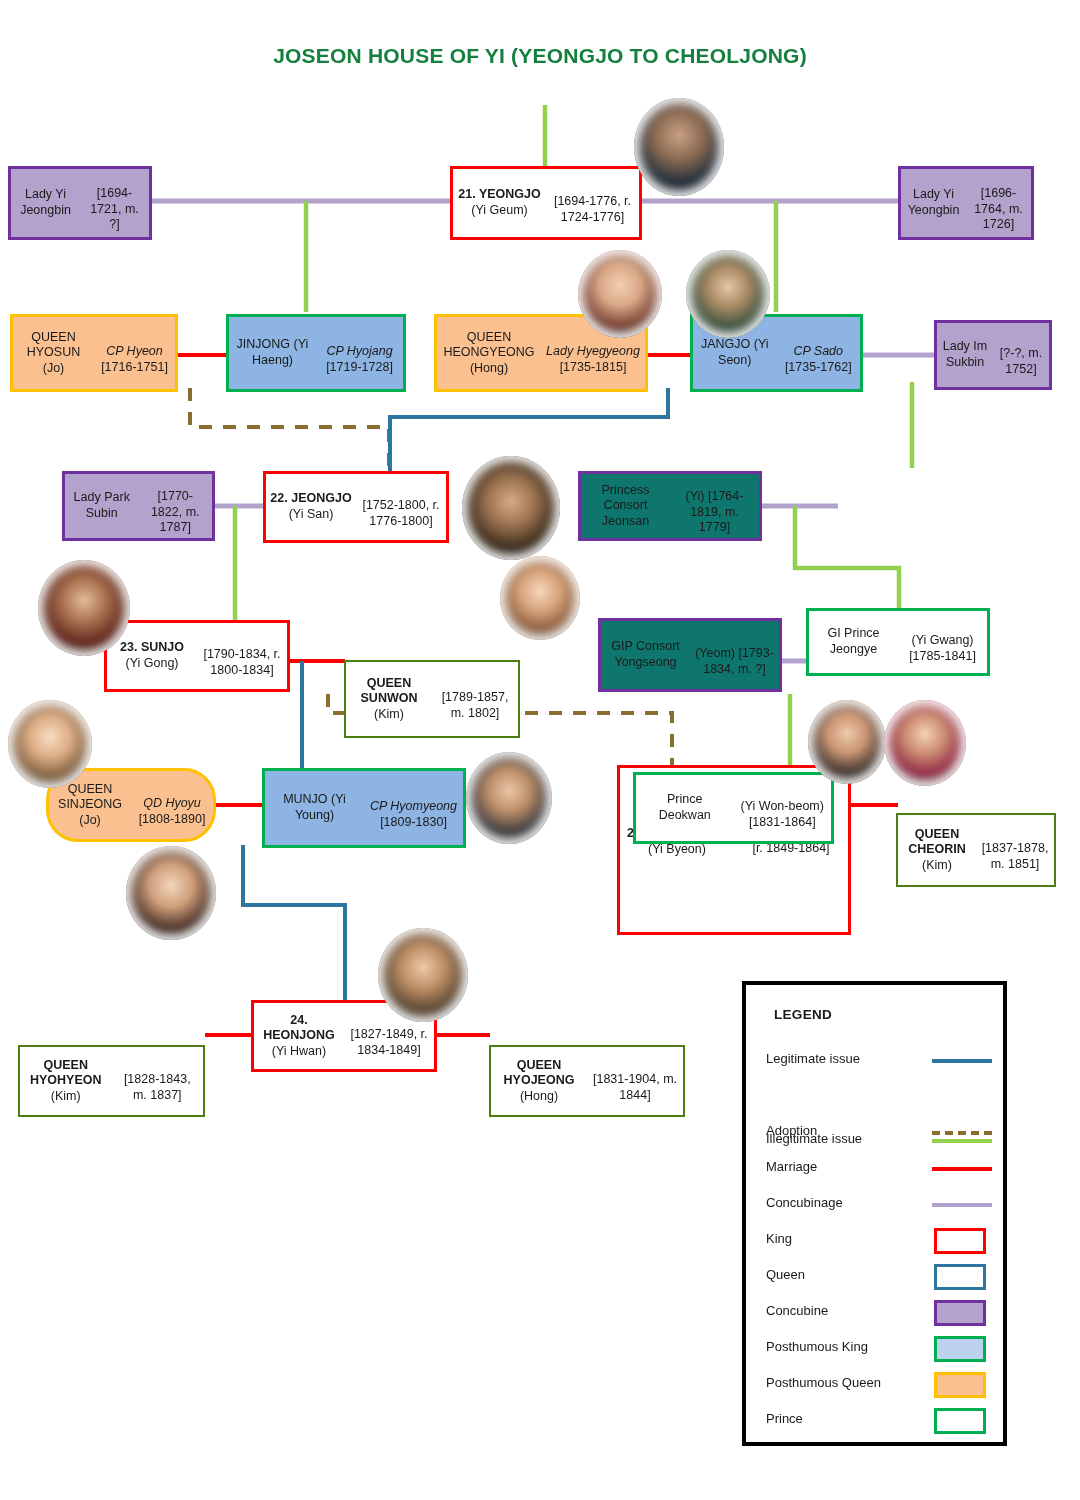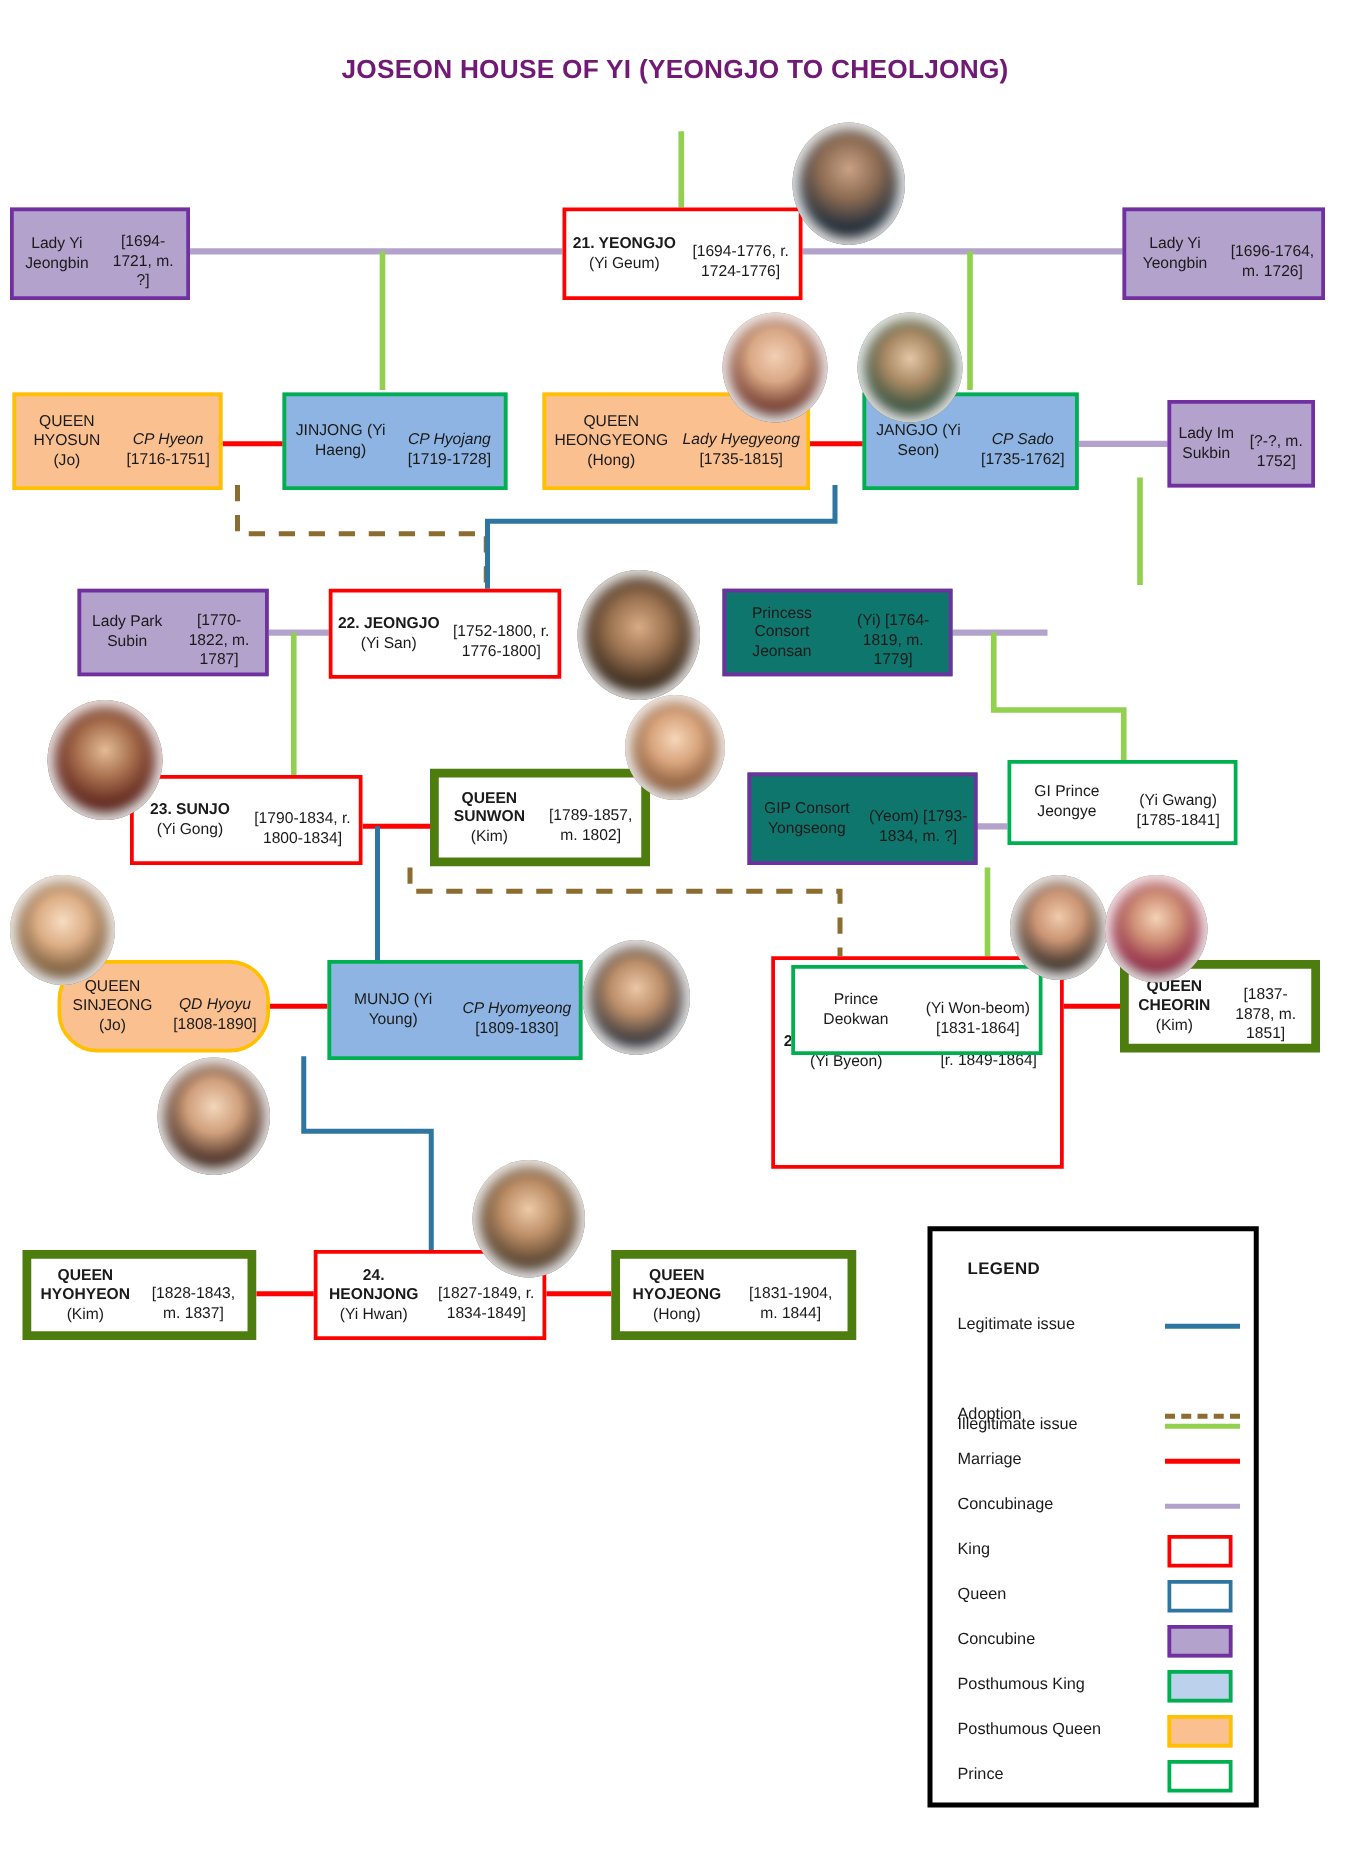--- a/index.html
+++ b/index.html
@@ -2,36 +2,36 @@
 <html><head>
 <meta charset="utf-8">
 <style>
   html,body{margin:0;padding:0;background:#ffffff;}
   body{width:1080px;height:1500px;position:relative;overflow:hidden;
        font-family:"Liberation Sans","DejaVu Sans",sans-serif;color:#1a1a1a;}
   #stage{position:absolute;left:0;top:0;width:1080px;height:1500px;}
 
   
   .title{position:absolute;left:0;top:44px;width:1080px;text-align:center;
-         font-size:21px;font-weight:bold;letter-spacing:.2px;color:#701a75;}
+         font-size:21px;font-weight:bold;letter-spacing:.2px;color:#15803d;}
 
   
   #wires{position:absolute;left:0;top:0;width:1080px;height:1500px;}
 
   
   .node{position:absolute;box-sizing:border-box;display:flex;flex-direction:row;
         align-items:center;justify-content:center;text-align:center;
         font-size:12.5px;line-height:1.25;background:#fff;z-index:5;}
   .node .l1{width:100%;padding:0 4px;}
   .node .l2{width:100%;padding:0 4px;margin-top:13px;}
   .node b{font-weight:bold;}
   .node i{font-style:italic;}
 
   .king       {border:3.5px solid #FF0000;background:#ffffff;}
-  .queen      {border:7px solid #4d7c0f;background:#ffffff;}
+  .queen      {border:2px solid #4d7c0f;background:#ffffff;margin-top:45px;}
   .concubine  {border:3px solid #7030A0;background:#B3A2CC;}
   .concubine-w{border:3px solid #7030A0;background:#0f766e;}
   .pking      {border:3px solid #00B050;background:#8DB4E2;}
   .pqueen     {border:3px solid #FFC000;background:#FAC090;}
   .prince     {border:3px solid #00B050;background:#ffffff;}
 
   
   .portrait{position:absolute;border-radius:50%;z-index:7;
             box-shadow:0 0 9px 6px rgba(255,255,255,.85) inset;}
 
@@ -149,21 +149,21 @@
   <div class="node concubine" style="left:8px;top:166px;width:144px;height:74px;">
     <div class="l1">Lady Yi Jeongbin</div>
     <div class="l2">[1694-1721, m. ?]</div>
   </div>
 
   <div class="node king" style="left:450px;top:166px;width:192px;height:74px;">
     <div class="l1"><b>21. YEONGJO</b><span> (Yi Geum)</span></div>
     <div class="l2">[1694-1776, r. 1724-1776]</div>
   </div>
 
-  <div class="node concubine" style="left:898px;top:166px;width:162px;height:74px;justify-content:center;">
+  <div class="node concubine" style="left:898px;top:166px;width:136px;height:74px;justify-content:center;">
     <div class="l1">Lady Yi Yeongbin</div>
     <div class="l2">[1696-1764, m. 1726]</div>
   </div>
 
   <div class="node pqueen" style="left:10px;top:314px;width:168px;height:78px;">
     <div class="l1">QUEEN HYOSUN (Jo)</div>
     <div class="l2"><i>CP Hyeon</i><span> [1716-1751]</span></div>
   </div>
 
   <div class="node pking" style="left:226px;top:314px;width:180px;height:78px;">

